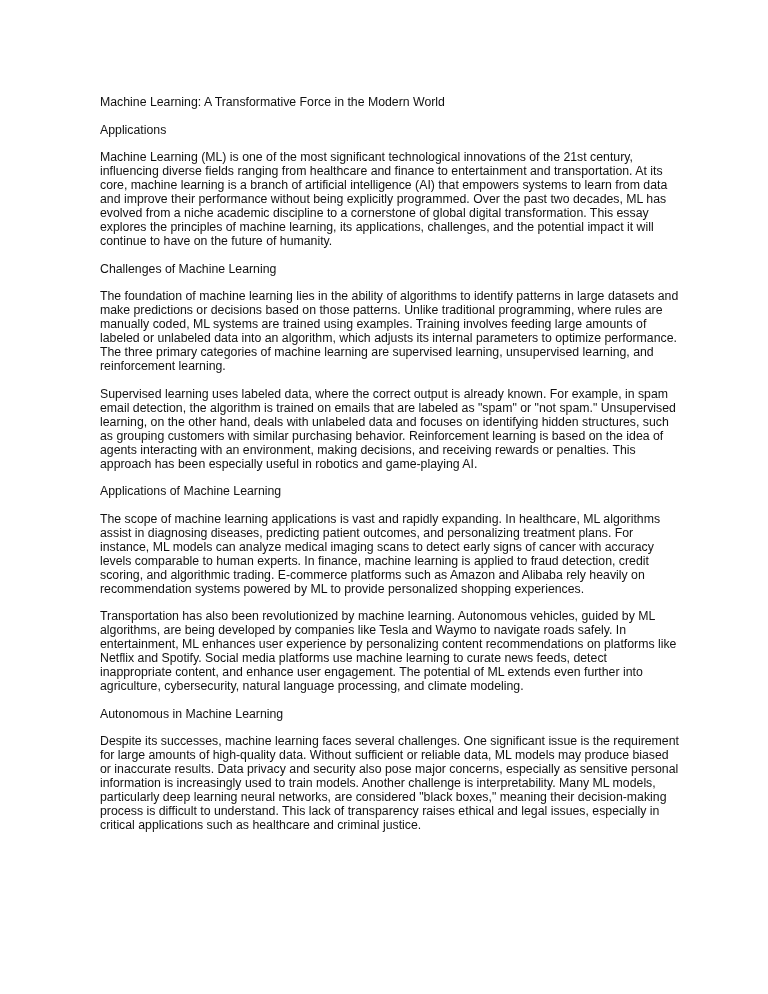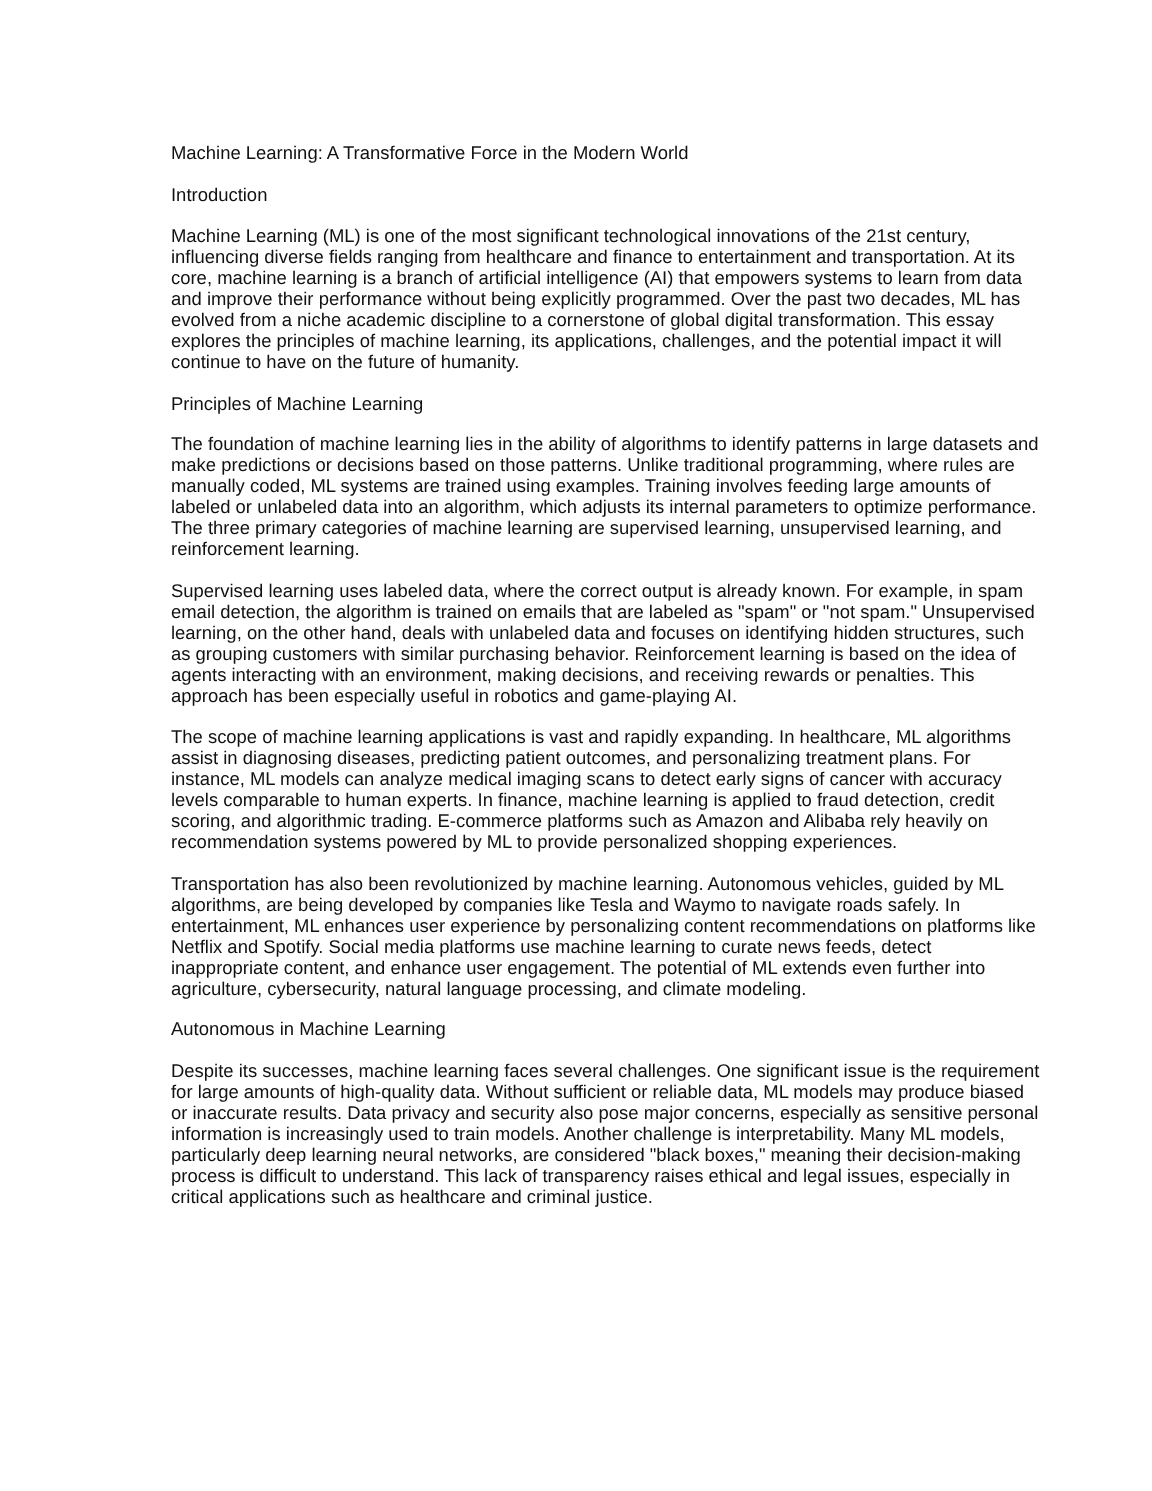--- a/index.html
+++ b/index.html
@@ -8,46 +8,47 @@
       background: #ffffff;
     }
     body {
       width: 768px;
       height: 994px;
       overflow: hidden;
       position: relative;
     }
     .page {
       position: absolute;
-      left: 114px;
+      left: 100px;
       top: 95px;
       width: 580px;
       font-family: "Liberation Sans", sans-serif;
       font-size: 12.3px;
       line-height: 14px;
       color: #111111;
     }
     .page p {
       margin: 0 0 13.5px 0;
     }
     .heading {
       margin: 0 0 13.5px 0;
     }
   </style>
 </head>
 <body>
 
 <div class="page">
   <p class="heading">Machine Learning: A Transformative Force in the Modern World</p>
 
-  <p class="heading">Introduction</p>
+  <p class="heading">Applications</p>
   <p>Machine Learning (ML) is one of the most significant technological innovations of the 21st century, influencing diverse fields ranging from healthcare and finance to entertainment and transportation. At its core, machine learning is a branch of artificial intelligence (AI) that empowers systems to learn from data and improve their performance without being explicitly programmed. Over the past two decades, ML has evolved from a niche academic discipline to a cornerstone of global digital transformation. This essay explores the principles of machine learning, its applications, challenges, and the potential impact it will continue to have on the future of humanity.</p>
 
-  <p class="heading">Principles of Machine Learning</p>
+  <p class="heading">Challenges of Machine Learning</p>
   <p>The foundation of machine learning lies in the ability of algorithms to identify patterns in large datasets and make predictions or decisions based on those patterns. Unlike traditional programming, where rules are manually coded, ML systems are trained using examples. Training involves feeding large amounts of labeled or unlabeled data into an algorithm, which adjusts its internal parameters to optimize performance. The three primary categories of machine learning are supervised learning, unsupervised learning, and reinforcement learning.</p>
   <p>Supervised learning uses labeled data, where the correct output is already known. For example, in spam email detection, the algorithm is trained on emails that are labeled as "spam" or "not spam." Unsupervised learning, on the other hand, deals with unlabeled data and focuses on identifying hidden structures, such as grouping customers with similar purchasing behavior. Reinforcement learning is based on the idea of agents interacting with an environment, making decisions, and receiving rewards or penalties. This approach has been especially useful in robotics and game-playing AI.</p>
 
+  <p class="heading">Applications of Machine Learning</p>
   <p>The scope of machine learning applications is vast and rapidly expanding. In healthcare, ML algorithms assist in diagnosing diseases, predicting patient outcomes, and personalizing treatment plans. For instance, ML models can analyze medical imaging scans to detect early signs of cancer with accuracy levels comparable to human experts. In finance, machine learning is applied to fraud detection, credit scoring, and algorithmic trading. E-commerce platforms such as Amazon and Alibaba rely heavily on recommendation systems powered by ML to provide personalized shopping experiences.</p>
   <p>Transportation has also been revolutionized by machine learning. Autonomous vehicles, guided by ML algorithms, are being developed by companies like Tesla and Waymo to navigate roads safely. In entertainment, ML enhances user experience by personalizing content recommendations on platforms like Netflix and Spotify. Social media platforms use machine learning to curate news feeds, detect inappropriate content, and enhance user engagement. The potential of ML extends even further into agriculture, cybersecurity, natural language processing, and climate modeling.</p>
 
   <p class="heading">Autonomous in Machine Learning</p>
   <p>Despite its successes, machine learning faces several challenges. One significant issue is the requirement for large amounts of high-quality data. Without sufficient or reliable data, ML models may produce biased or inaccurate results. Data privacy and security also pose major concerns, especially as sensitive personal information is increasingly used to train models. Another challenge is interpretability. Many ML models, particularly deep learning neural networks, are considered "black boxes," meaning their decision-making process is difficult to understand. This lack of transparency raises ethical and legal issues, especially in critical applications such as healthcare and criminal justice.</p>
 </div>
 
 </body></html>

